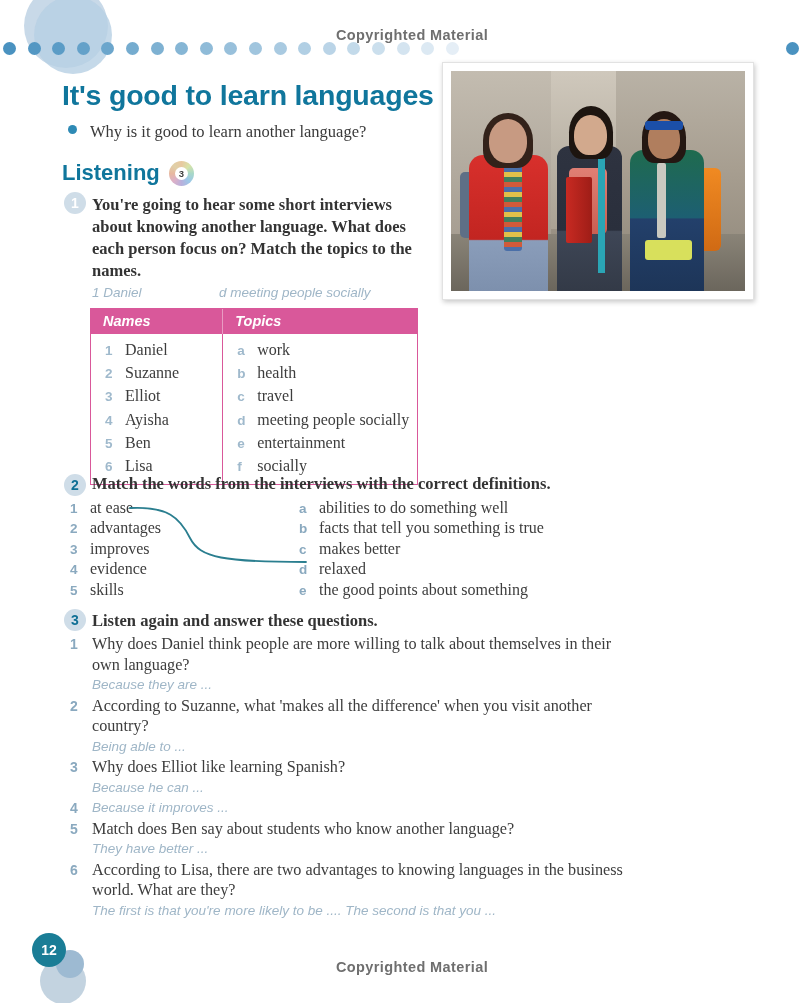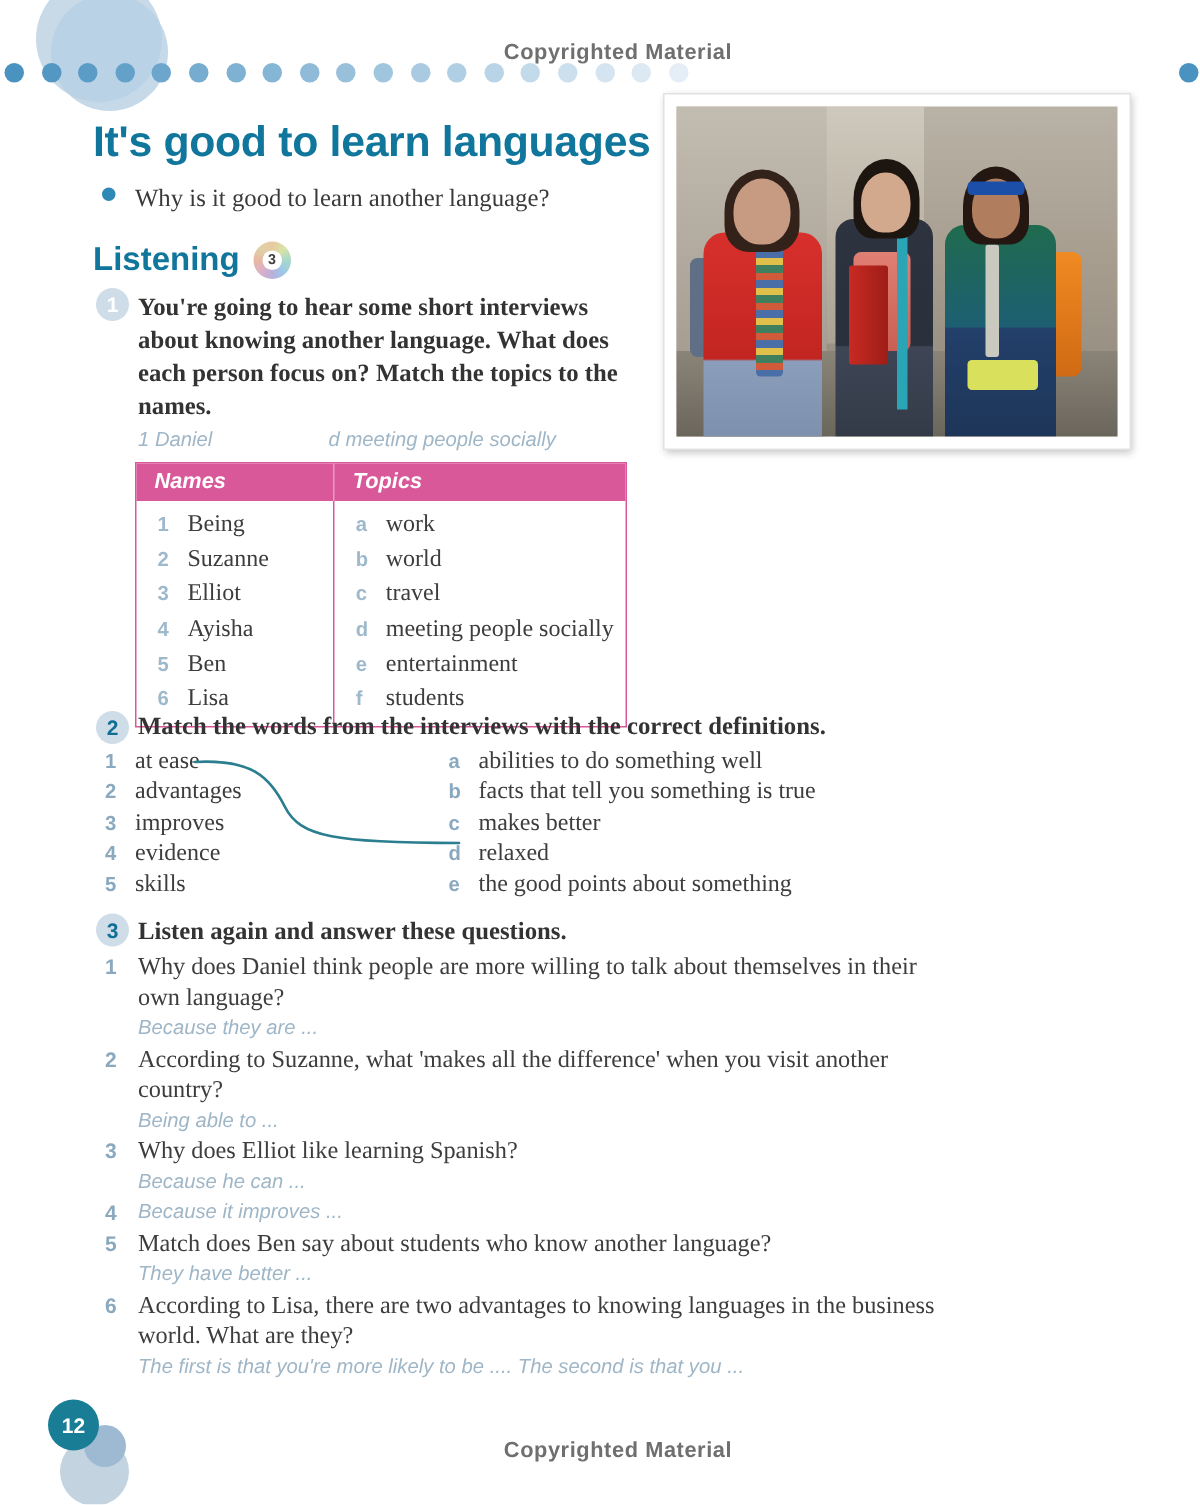--- a/index.html
+++ b/index.html
@@ -546,21 +546,21 @@
 
   <div class="match-table">
     <div class="mt-head">
       <div class="mt-head-cell col-a">Names</div>
       <div class="mt-head-cell col-b">Topics</div>
     </div>
     <div class="mt-body">
       <div class="mt-col col-a" id="names-col">
           <div class="mt-row">
             <span class="mt-key">1</span>
-            <span class="mt-val">Being</span>
+            <span class="mt-val">Daniel</span>
           </div>
           <div class="mt-row">
             <span class="mt-key">2</span>
             <span class="mt-val">Suzanne</span>
           </div>
           <div class="mt-row">
             <span class="mt-key">3</span>
             <span class="mt-val">Elliot</span>
           </div>
           <div class="mt-row">
@@ -576,37 +576,37 @@
             <span class="mt-val">Lisa</span>
           </div>
         </div>
       <div class="mt-col col-b" id="topics-col">
           <div class="mt-row">
             <span class="mt-key">a</span>
             <span class="mt-val">work</span>
           </div>
           <div class="mt-row">
             <span class="mt-key">b</span>
-            <span class="mt-val">world</span>
+            <span class="mt-val">health</span>
           </div>
           <div class="mt-row">
             <span class="mt-key">c</span>
             <span class="mt-val">travel</span>
           </div>
           <div class="mt-row">
             <span class="mt-key">d</span>
             <span class="mt-val">meeting people socially</span>
           </div>
           <div class="mt-row">
             <span class="mt-key">e</span>
             <span class="mt-val">entertainment</span>
           </div>
           <div class="mt-row">
             <span class="mt-key">f</span>
-            <span class="mt-val">students</span>
+            <span class="mt-val">socially</span>
           </div>
         </div>
     </div>
   </div>
 
   <div class="ex-badge blue-num" style="left:64px; top:474px;">2</div>
   <div class="ex2-prompt">Match the words from the interviews with the correct definitions.</div>
 
   <div class="ex2-cols">
     <div class="ex2-left" id="ex2-left">

